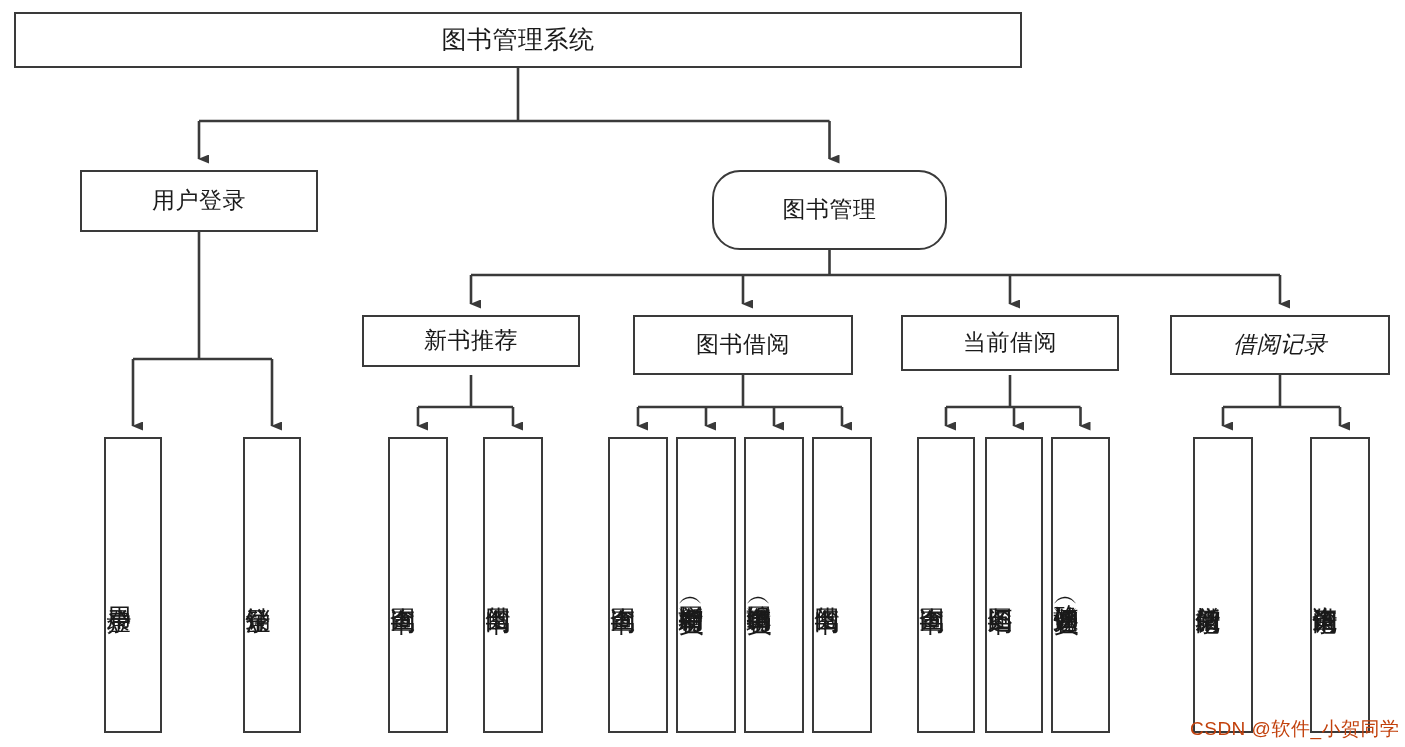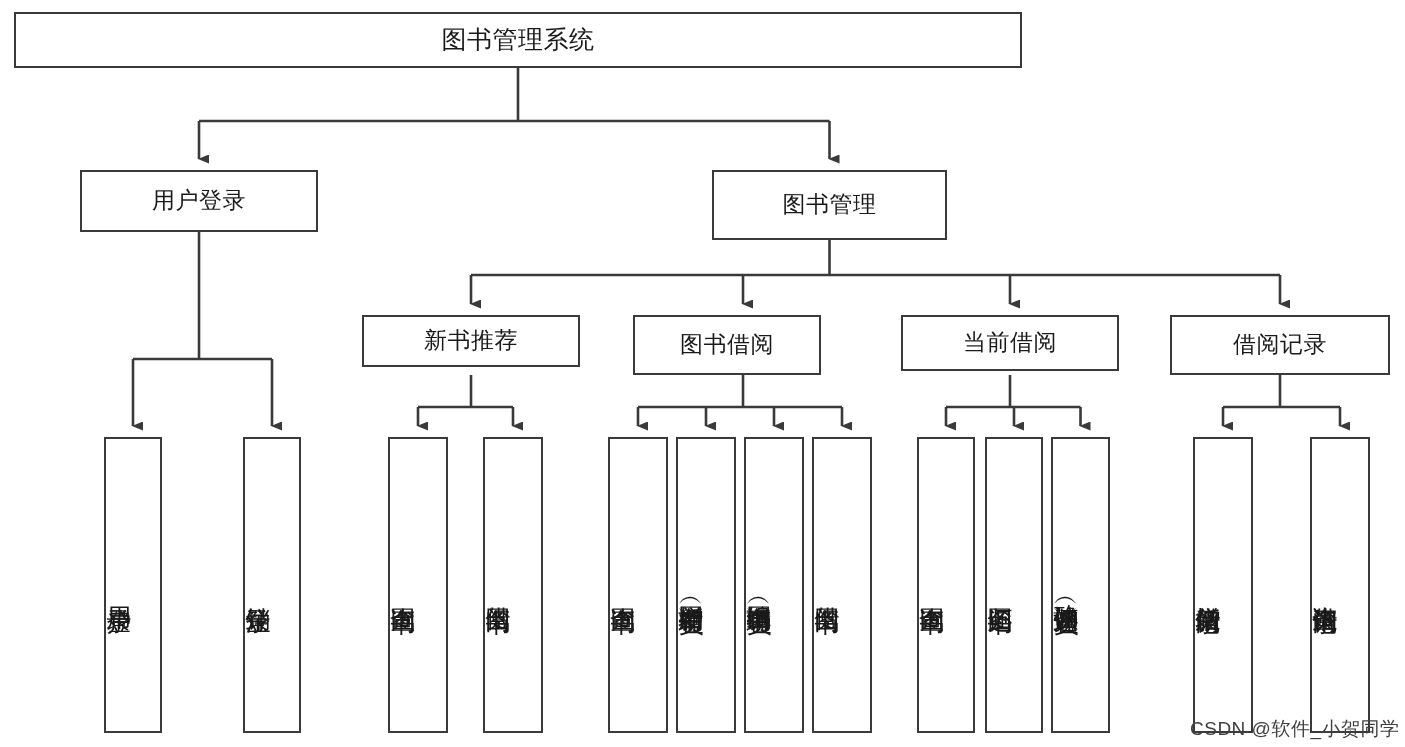--- a/index.html
+++ b/index.html
@@ -57,21 +57,21 @@
     writing-mode: vertical-rl;
     text-orientation: upright;
     font-size: 25px;
     line-height: 1.02;
     letter-spacing: 1px;
     white-space: nowrap;
   }
   .watermark {
     position: absolute;
     font-size: 19px;
-    color: #404040;
+    color: #c2410c;
     white-space: nowrap;
     letter-spacing: 0.5px;
   }
 </style>
 </head>
 <body>
 
 <div id="canvas">
 
   <svg class="wires" viewBox="0 0 1405 747" xmlns="http://www.w3.org/2000/svg">
@@ -131,33 +131,33 @@
       </g>
   </svg>
 
   <div id="nodes-layer">
       <div class="node horiz root" style="left: 14px; top: 12px; width: 1008px; height: 56px;">
         <span class="node-label">图书管理系统</span>
       </div>
       <div class="node horiz" style="left: 80px; top: 170px; width: 238px; height: 62px;">
         <span class="node-label">用户登录</span>
       </div>
-      <div class="node horiz" style="left: 712px; top: 170px; width: 235px; height: 70px;">
+      <div class="node horiz" style="left: 712px; top: 170px; width: 235px; height: 80px; border-radius: 28px;">
         <span class="node-label">图书管理</span>
       </div>
       <div class="node horiz" style="left: 362px; top: 315px; width: 218px; height: 52px;">
         <span class="node-label">新书推荐</span>
       </div>
-      <div class="node horiz" style="left: 633px; top: 315px; width: 188px; height: 60px;">
+      <div class="node horiz" style="left: 633px; top: 315px; width: 220px; height: 60px;">
         <span class="node-label">图书借阅</span>
       </div>
       <div class="node horiz" style="left: 901px; top: 315px; width: 218px; height: 56px;">
         <span class="node-label">当前借阅</span>
       </div>
-      <div class="node horiz" style="left: 1170px; top: 315px; width: 220px; height: 60px;">
+      <div class="node horiz" style="left: 1170px; top: 315px; width: 220px; height: 60px; font-style: italic;">
         <span class="node-label">借阅记录</span>
       </div>
       <div class="node vert" style="left: 104px; top: 437px; width: 58px; height: 296px;">
         <span class="node-label">用户登录</span>
       </div>
       <div class="node vert" style="left: 243px; top: 437px; width: 58px; height: 296px;">
         <span class="node-label">注销登录</span>
       </div>
       <div class="node vert" style="left: 388px; top: 437px; width: 60px; height: 296px;">
         <span class="node-label">查询图书</span>

